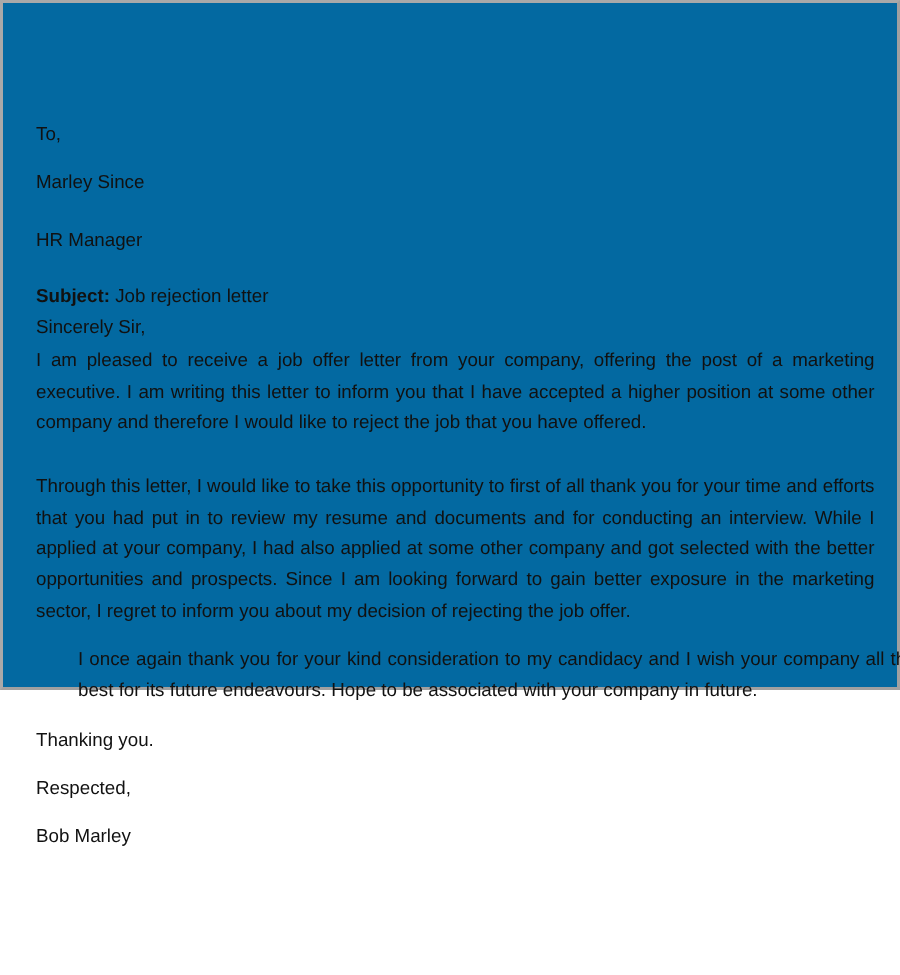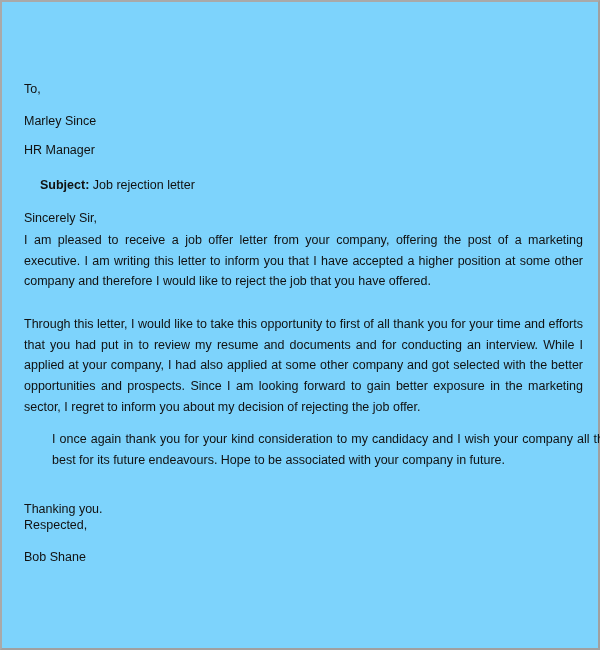--- a/index.html
+++ b/index.html
@@ -11,26 +11,26 @@
       width: 600px;
       height: 650px;
       overflow: hidden;
       position: relative;
     }
     .page {
       position: absolute;
       left: 0;
       top: 0;
       width: 600px;
-      height: 650px;
+      height: 460px;
       box-sizing: border-box;
       border: 2px solid #a9a9a9;
       border-right-color: #a0a0a0;
       border-bottom-color: #a0a0a0;
-      background: #7dd3fc;
+      background: #0369a1;
     }
     .letter {
       position: absolute;
       left: 22px;
       top: 0;
       width: 559px;
       font-family: "Liberation Sans", sans-serif;
       font-size: 12.5px;
       color: #111111;
     }
@@ -55,34 +55,34 @@
 </head>
 <body>
 
 <div class="page">
   <div class="letter">
 
     <div class="line" style="top:79px;">To,</div>
 
     <div class="line" style="top:111px;">Marley Since</div>
 
-    <div class="line" style="top:140px;">HR Manager</div>
+    <div class="line" style="top:150px;">HR Manager</div>
 
-    <div class="line" style="top:175px;margin-left:16px;">
+    <div class="line" style="top:187px;">
       <span class="bold">Subject:</span><span style="white-space:pre;"> Job rejection letter</span>
     </div>
 
     <div class="line" style="top:208px;">Sincerely Sir,</div>
 
     <div class="para" style="top:228px;">I am pleased to receive a job offer letter from your company, offering the post of a marketing executive. I am writing this letter to inform you that I have accepted a higher position at some other company and therefore I would like to reject the job that you have offered.</div>
 
     <div class="para" style="top:312px;">Through this letter, I would like to take this opportunity to first of all thank you for your time and efforts that you had put in to review my resume and documents and for conducting an interview. While I applied at your company, I had also applied at some other company and got selected with the better opportunities and prospects. Since I am looking forward to gain better exposure in the marketing sector, I regret to inform you about my decision of rejecting the job offer.</div>
 
     <div class="para" style="top:427px;margin-left:28px;">I once again thank you for your kind consideration to my candidacy and I wish your company all the best for its future endeavours. Hope to be associated with your company in future.</div>
 
-    <div class="line" style="top:483px;margin-top:16px;">Thanking you.</div>
+    <div class="line" style="top:483px;">Thanking you.</div>
 
     <div class="line" style="top:515px;">Respected,</div>
 
-    <div class="line" style="top:547px;">Bob Shane</div>
+    <div class="line" style="top:547px;">Bob Marley</div>
 
   </div>
 </div>
 
 </body></html>

